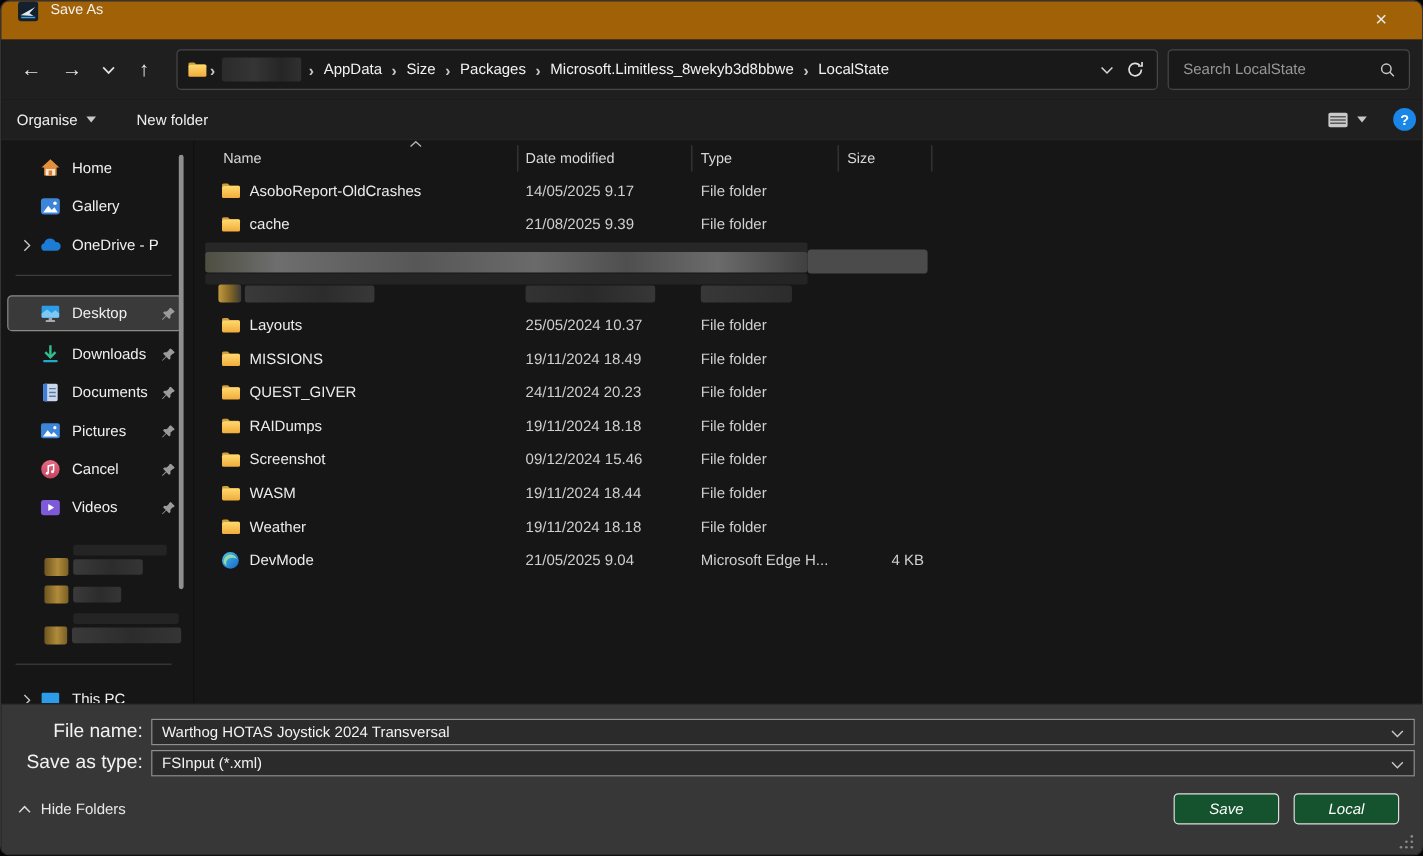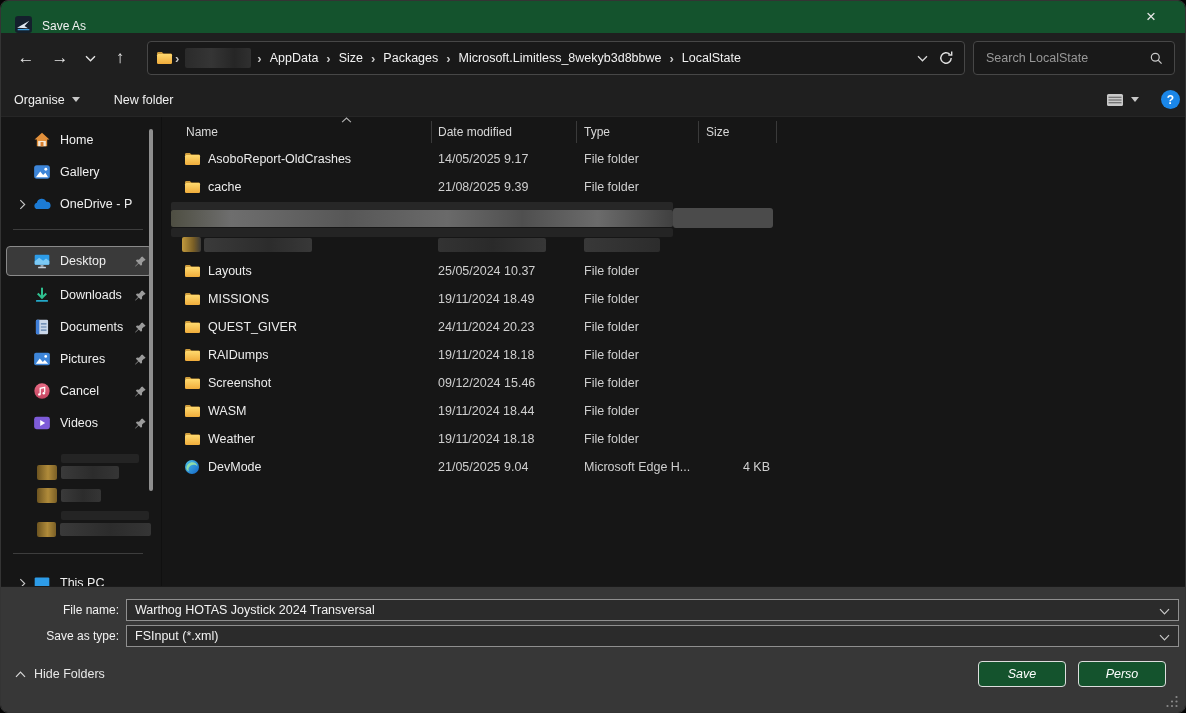--- a/index.html
+++ b/index.html
@@ -1,19 +1,19 @@
 <!DOCTYPE html>
 <html><head>
 <meta charset="utf-8">
 <style>
   html,body{margin:0;padding:0;background:#050505;font-family:"Liberation Sans",sans-serif;}
   .window{position:relative;width:1186px;height:713px;background:#161616;border-radius:8px;overflow:hidden;
           border:1px solid #343434;box-sizing:border-box;color:#e8e8e8;font-size:12px;}
   
-  .titlebar{position:absolute;top:0;left:0;right:0;height:32px;background:#14532d;display:flex;align-items:flex-end;padding:0 14px;box-sizing:border-box;}
+  .titlebar{position:absolute;top:0;left:0;right:0;height:32px;background:#a16207;display:flex;align-items:flex-start;padding:0 14px;box-sizing:border-box;}
   .app-icon{width:17px;height:17px;margin-right:10px;flex:0 0 auto;}
   .title-text{font-size:12px;color:#f0f0f0;}
   .close-btn{margin-left:auto;width:40px;height:32px;display:flex;align-items:center;justify-content:center;color:#e8e8e8;font-size:17px;cursor:default;}
   
   .navbar{position:absolute;top:32px;left:0;right:0;height:50px;background:#1f1f1f;display:flex;align-items:center;padding:0 10px 0 10px;box-sizing:border-box;}
   .nav-btn{width:30px;height:30px;display:flex;align-items:center;justify-content:center;color:#e6e6e6;font-size:17px;margin-right:4px;border-radius:4px;}
   .nav-btn.small{width:22px;}
   .addressbar{height:34px;flex:0 0 auto;width:818px;margin-left:8px;background:#191919;border:1px solid #474747;border-radius:4px;display:flex;align-items:center;padding:0 6px 0 8px;box-sizing:border-box;}
   .crumb{color:#f2f2f2;font-size:12.5px;padding:2px 6px;white-space:nowrap;}
   .crumb-sep{color:#c9c9c9;font-size:13px;font-weight:bold;padding:0 2px;}
@@ -72,21 +72,21 @@
   .redrowB .rb-top{position:absolute;left:5px;top:-1px;width:502px;height:9px;background:#242424;filter:blur(.5px);border-radius:2px;}
   .redrowB .rb-icon{position:absolute;left:16px;top:8px;width:19px;height:15px;border-radius:2px;filter:blur(.6px);
       background:linear-gradient(90deg,#c29a3d,#7a5f26 60%,#3a3a3a);}
   .redrowB .rb-name{position:absolute;left:38px;top:9px;width:108px;height:14px;background:linear-gradient(90deg,#3a3a3a,#2c2c2c 60%,#383838);border-radius:2px;filter:blur(.5px);}
   .redrowB .rb-date{position:absolute;left:272px;top:9px;width:108px;height:14px;background:linear-gradient(90deg,#333,#2a2a2a 50%,#373737);border-radius:2px;filter:blur(.5px);}
   .redrowB .rb-type{position:absolute;left:418px;top:9px;width:76px;height:14px;background:linear-gradient(90deg,#383838,#2c2c2c);border-radius:2px;filter:blur(.5px);}
   
   .bottompanel{position:absolute;left:0;right:0;bottom:0;height:125px;background:#373737;border-top:1px solid #1a1a1a;z-index:5;}
   .field-row{position:absolute;left:0;right:0;height:22px;display:flex;align-items:center;}
   .field-row.fn{top:12px;} .field-row.st{top:38px;}
-  .f-label{width:118px;text-align:right;color:#f2f2f2;font-size:12px;flex:0 0 auto;}
+  .f-label{width:118px;text-align:right;color:#f2f2f2;font-size:16px;flex:0 0 auto;}
   .f-box{position:relative;margin-left:7px;flex:0 0 auto;width:1053px;height:22px;background:#2b2b2b;border:1px solid #8f8f8f;box-sizing:border-box;padding-left:8px;}
   .f-box input{position:absolute;inset:0;border:none;outline:none;background:transparent;color:#f2f2f2;font-family:"Liberation Sans",sans-serif;font-size:12.5px;padding:0 26px 0 8px;}
   .f-box .f-text{position:absolute;left:8px;top:3px;color:#f2f2f2;font-size:12.5px;}
   .f-ddchev{position:absolute;right:8px;top:8px;}
   .actions{position:absolute;left:0;right:0;top:68px;height:44px;}
   .hidefolders{position:absolute;left:14px;top:12px;display:flex;align-items:center;gap:8px;color:#e8e8e8;font-size:12.5px;}
   .btn{position:absolute;top:6px;width:88px;height:26px;border:1px solid #dedede;border-radius:4px;background:#14532d;color:#fff;font-size:12.5px;display:flex;align-items:center;justify-content:center;box-sizing:border-box;font-style:italic;}
   .btn.save{right:119px;} .btn.cancel{right:19px;}
   .grip{position:absolute;right:6px;bottom:4px;}
 </style>
@@ -496,21 +496,21 @@
       <div class="hidefolders">
         <svg width="11" height="7" viewBox="0 0 11 7">
             <path d="M1 5.8 5.5 1.2 10 5.8" fill="none" stroke="#d8d8d8" stroke-width="1.2"></path>
           </svg>
         <span>Hide Folders</span>
       </div>
       <div class="btn save">
           <span>Save</span>
         </div>
       <div class="btn cancel">
-          <span>Perso</span>
+          <span>Local</span>
         </div>
     </div>
     <svg class="grip" width="14" height="14" viewBox="0 0 14 14">
       <g fill="#8a8a8a">
           <circle cx="11.5" cy="3" r="1.1"></circle>
           <circle cx="11.5" cy="7.5" r="1.1"></circle>
           <circle cx="7" cy="7.5" r="1.1"></circle>
           <circle cx="11.5" cy="12" r="1.1"></circle>
           <circle cx="7" cy="12" r="1.1"></circle>
           <circle cx="2.5" cy="12" r="1.1"></circle>

